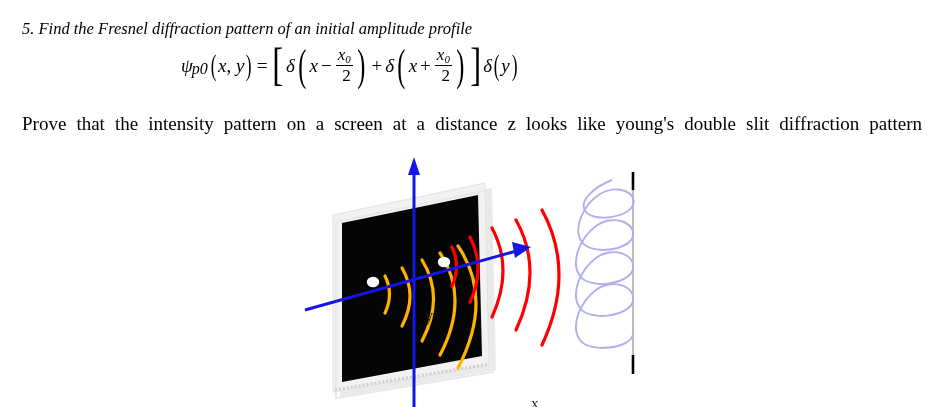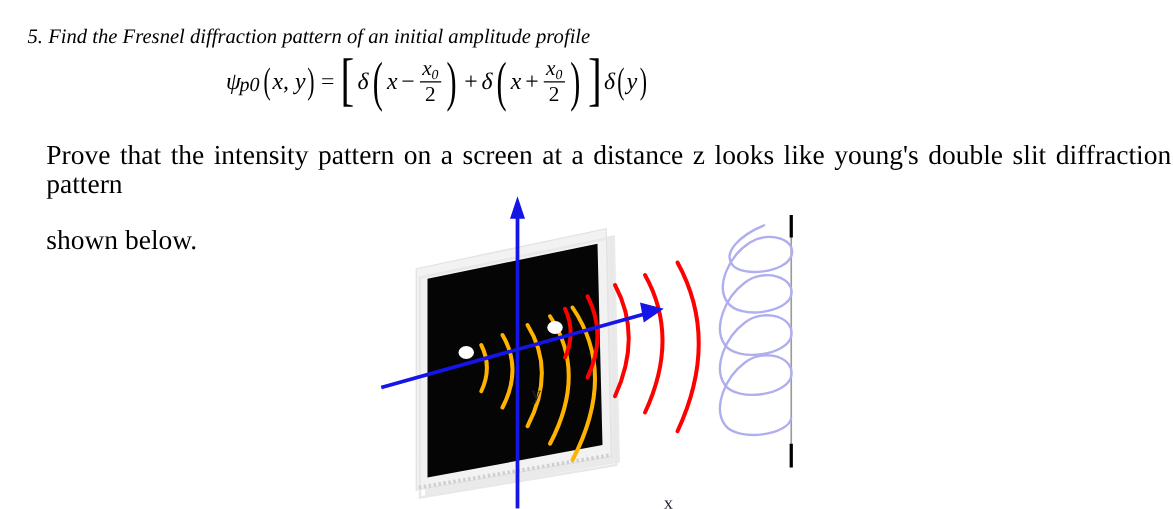--- a/index.html
+++ b/index.html
@@ -72,21 +72,21 @@
   .huge-brack {
     display: inline-block;
     font-size: 47px;
     transform: scaleX(0.70) scaleY(1.0);
     font-style: normal;
     line-height: 0.72;
   }
   .frac {
     display: inline-flex;
     flex-direction: column;
-    align-items: center;
+    align-items: flex-end;
     vertical-align: middle;
     margin: 0 1px;
     line-height: 1.05;
   }
   .frac .num {
     font-style: italic;
     font-size: 17px;
     padding: 0 2px;
   }
   .frac .bar {
@@ -104,24 +104,24 @@
     font-size: 11px;
     position: relative;
     top: 3px;
     font-style: italic;
   }
   .op { padding: 0 3px; }
 
   
   .prove-par {
     position: absolute;
-    left: 37px;
+    left: 22px;
     top: 113px;
     width: 900px;
-    font-size: 22px;
+    font-size: 19px;
     line-height: 22.5px;
     text-align: justify;
     text-justify: inter-word;
   }
   .prove-par .l1 { display: block; }
   .prove-par .l1 > span {
     display: inline-block;
     width: 100%;
     text-align: justify;
   }
@@ -192,21 +192,20 @@
     <span class="huge-brack">]</span>
     <span class="eq-it">δ</span>
     <span class="big-paren">(</span>
     <span class="eq-it">y</span>
     <span class="big-paren">)</span>
   </span>
 </div>
 
 <div class="prove-par">
   <span class="l1"><span>Prove that the intensity pattern on a screen at a distance z looks like young's double slit diffraction pattern</span></span>
-  <span class="l2">shown below.</span>
 </div>
 
 <div class="figure">
   <svg width="938" height="257" viewBox="0 0 938 257" xmlns="http://www.w3.org/2000/svg">
 
     <g>
       <polygon points="340,70 492,38 496,220 340,247" fill="#d9d9d9" opacity="0.55"></polygon>
     </g>
 
     <g>

